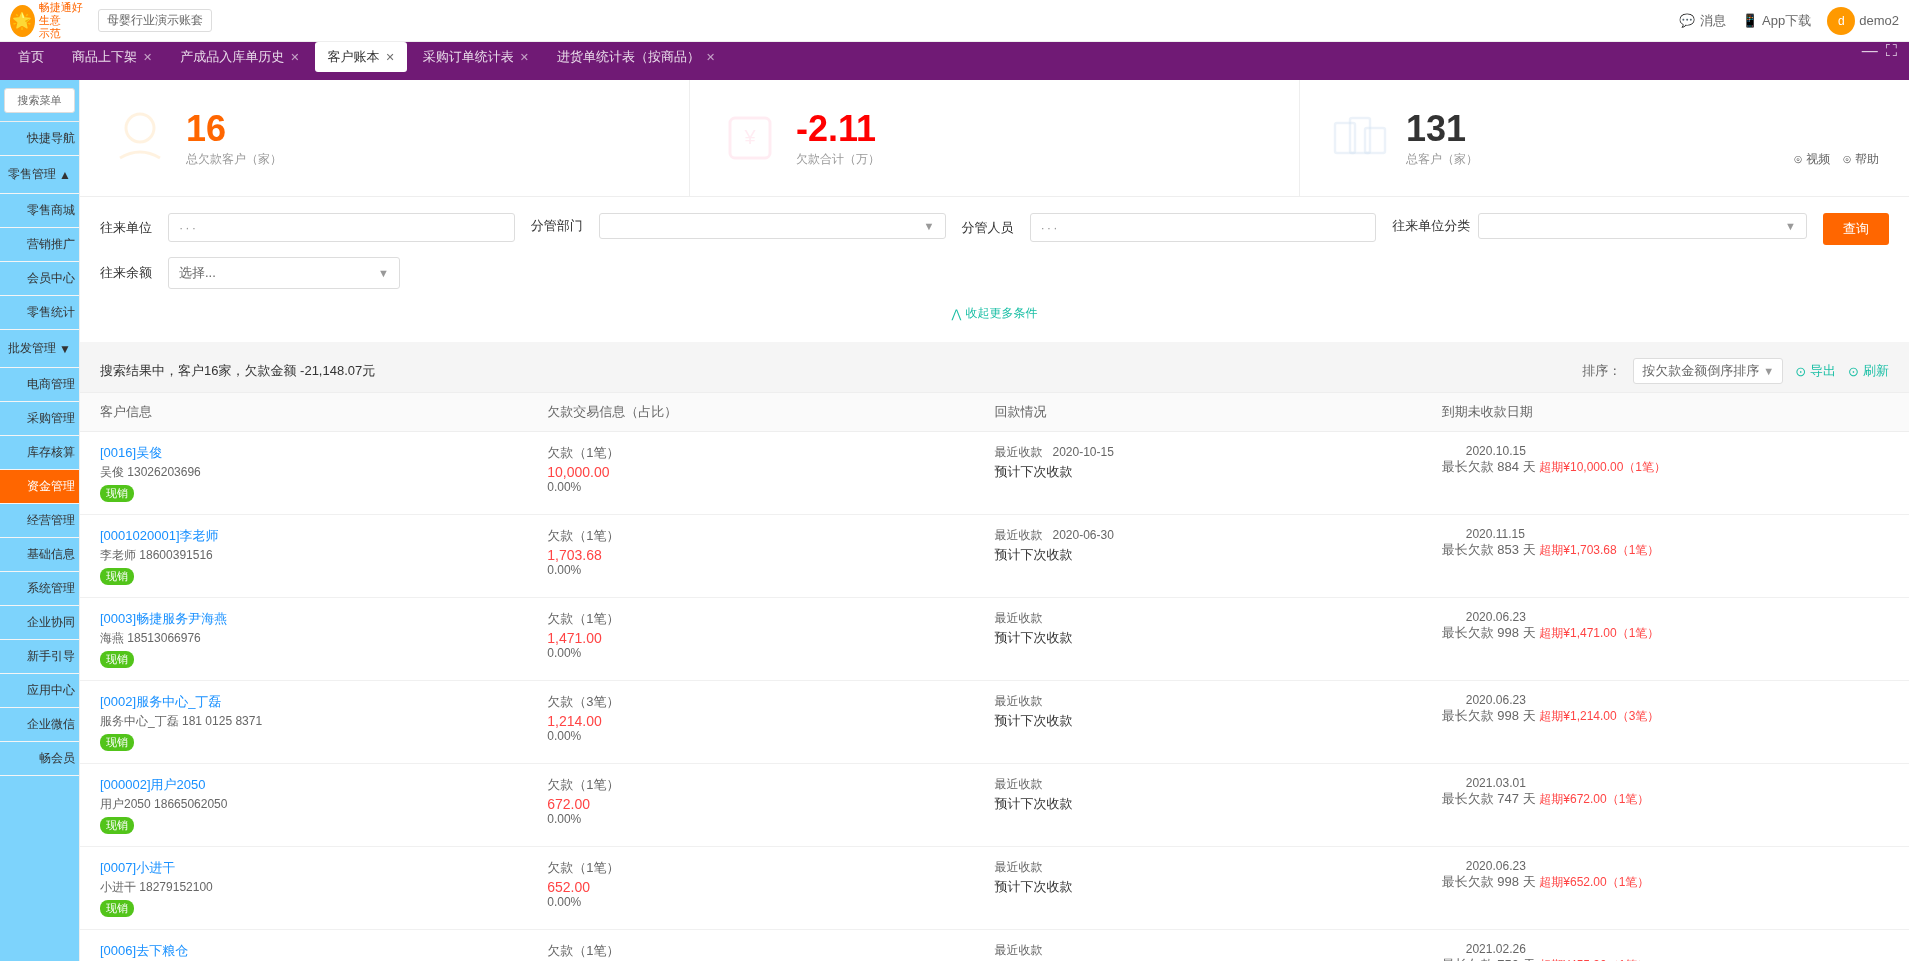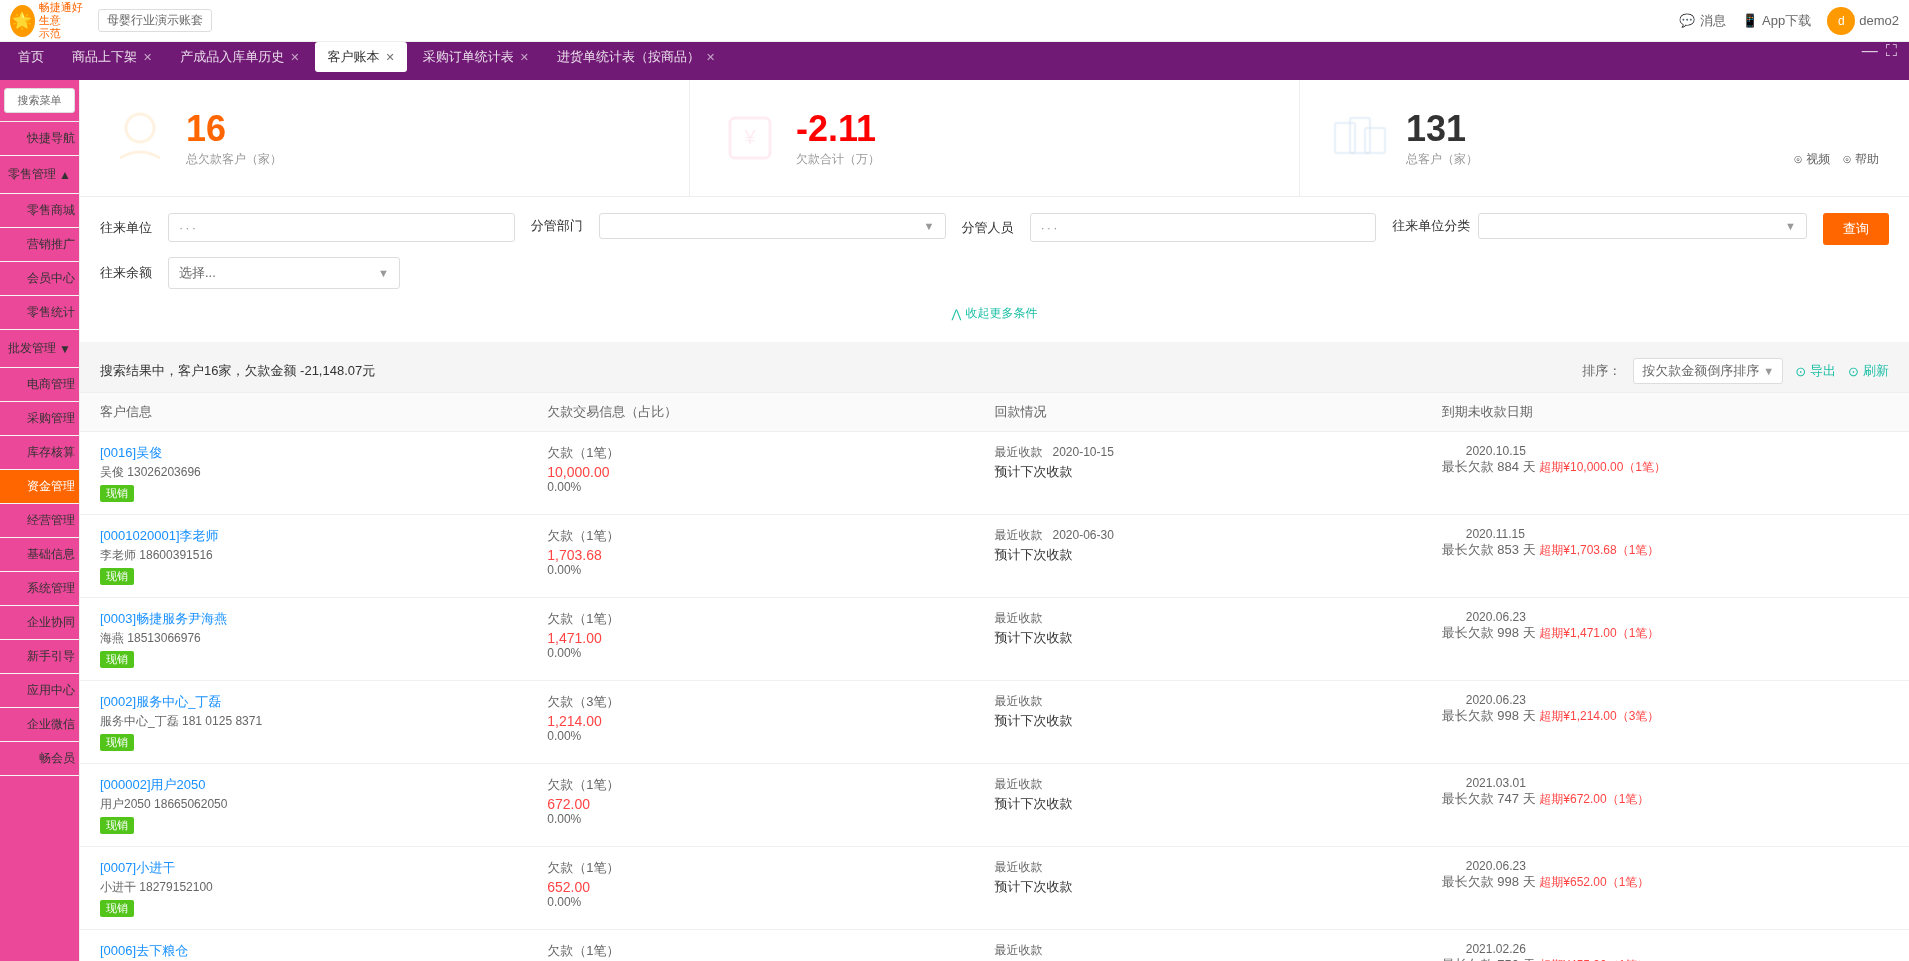--- a/index.html
+++ b/index.html
@@ -20,21 +20,21 @@
     .tab { display: flex; align-items: center; padding: 0 12px; height: 30px; color: rgba(255,255,255,0.85); font-size: 13px; cursor: pointer; border-radius: 3px; margin: 0 2px; white-space: nowrap; }
     .tab.active { background: #fff; color: #333; font-weight: 500; }
     .tab .close-x { margin-left: 6px; font-size: 11px; opacity: 0.7; }
     .tab-actions { margin-left: auto; display: flex; gap: 8px; color: white; padding-right: 8px; }
     .tab-action-btn { color: white; font-size: 16px; cursor: pointer; opacity: 0.8; }
 
     
     .main-layout { display: flex; height: calc(100vh - 80px); }
 
     
-    .sidebar { width: 80px; background: #ec4899; border-right: 1px solid #eee; display: flex; flex-direction: column; overflow-y: auto; }
+    .sidebar { width: 80px; background: #7dd3fc; border-right: 1px solid #eee; display: flex; flex-direction: column; overflow-y: auto; }
     .sidebar-search { padding: 8px 4px; border-bottom: 1px solid #eee; }
     .sidebar-search-btn { width: 100%; background: #fff; border: 1px solid #ddd; border-radius: 3px; padding: 4px; font-size: 11px; color: #666; cursor: pointer; text-align: center; }
     .sidebar-nav-item { padding: 8px 4px; text-align: right; font-size: 12px; color: #333; cursor: pointer; border-bottom: 1px solid #f5f5f5; }
     .sidebar-nav-item.active { background: #ff6600; color: white; }
     .sidebar-nav-item.has-sub { display: flex; align-items: center; justify-content: space-between; padding: 10px 8px; }
 
     
     .content-area { flex: 1; overflow-y: auto; background: #f5f5f5; }
 
     
@@ -72,21 +72,21 @@
     .sort-select { display: flex; align-items: center; gap: 4px; border: 1px solid #ddd; padding: 3px 8px; border-radius: 3px; cursor: pointer; background: #fff; }
     .export-btn { display: flex; align-items: center; gap: 4px; color: #1abfa5; cursor: pointer; font-size: 13px; }
     .refresh-btn { display: flex; align-items: center; gap: 4px; color: #1abfa5; cursor: pointer; font-size: 13px; }
 
     
     .data-table { background: #fff; }
     .table-header { display: grid; grid-template-columns: 2fr 2fr 2fr 2fr; padding: 10px 20px; background: #fafafa; border-bottom: 1px solid #eee; font-size: 13px; color: #666; font-weight: 500; }
     .table-row { display: grid; grid-template-columns: 2fr 2fr 2fr 2fr; padding: 12px 20px; border-bottom: 1px solid #f0f0f0; align-items: start; }
     .customer-name { color: #1890ff; font-size: 13px; cursor: pointer; }
     .customer-phone { color: #666; font-size: 12px; margin-top: 2px; }
-    .tag { display: inline-block; padding: 1px 6px; border-radius: 2px; font-size: 11px; margin-top: 4px; }
+    .tag { display: inline-block; padding: 1px 6px; border-radius: 8px; font-size: 11px; margin-top: 4px; }
     .tag.green { background: #52c41a; color: white; }
     .debt-count { color: #666; font-size: 13px; }
     .debt-amount { color: #ff4444; font-size: 14px; font-weight: 500; margin-top: 2px; }
     .debt-ratio { color: #666; font-size: 12px; }
     .collection-info { color: #666; font-size: 12px; }
     .collection-date { margin-top: 2px; }
     .overdue-info { color: #666; font-size: 12px; margin-left: 24px; }
     .overdue-days { color: #666; }
     .overdue-amount { color: #ff4444; cursor: pointer; font-size: 12px; }
   </style>

